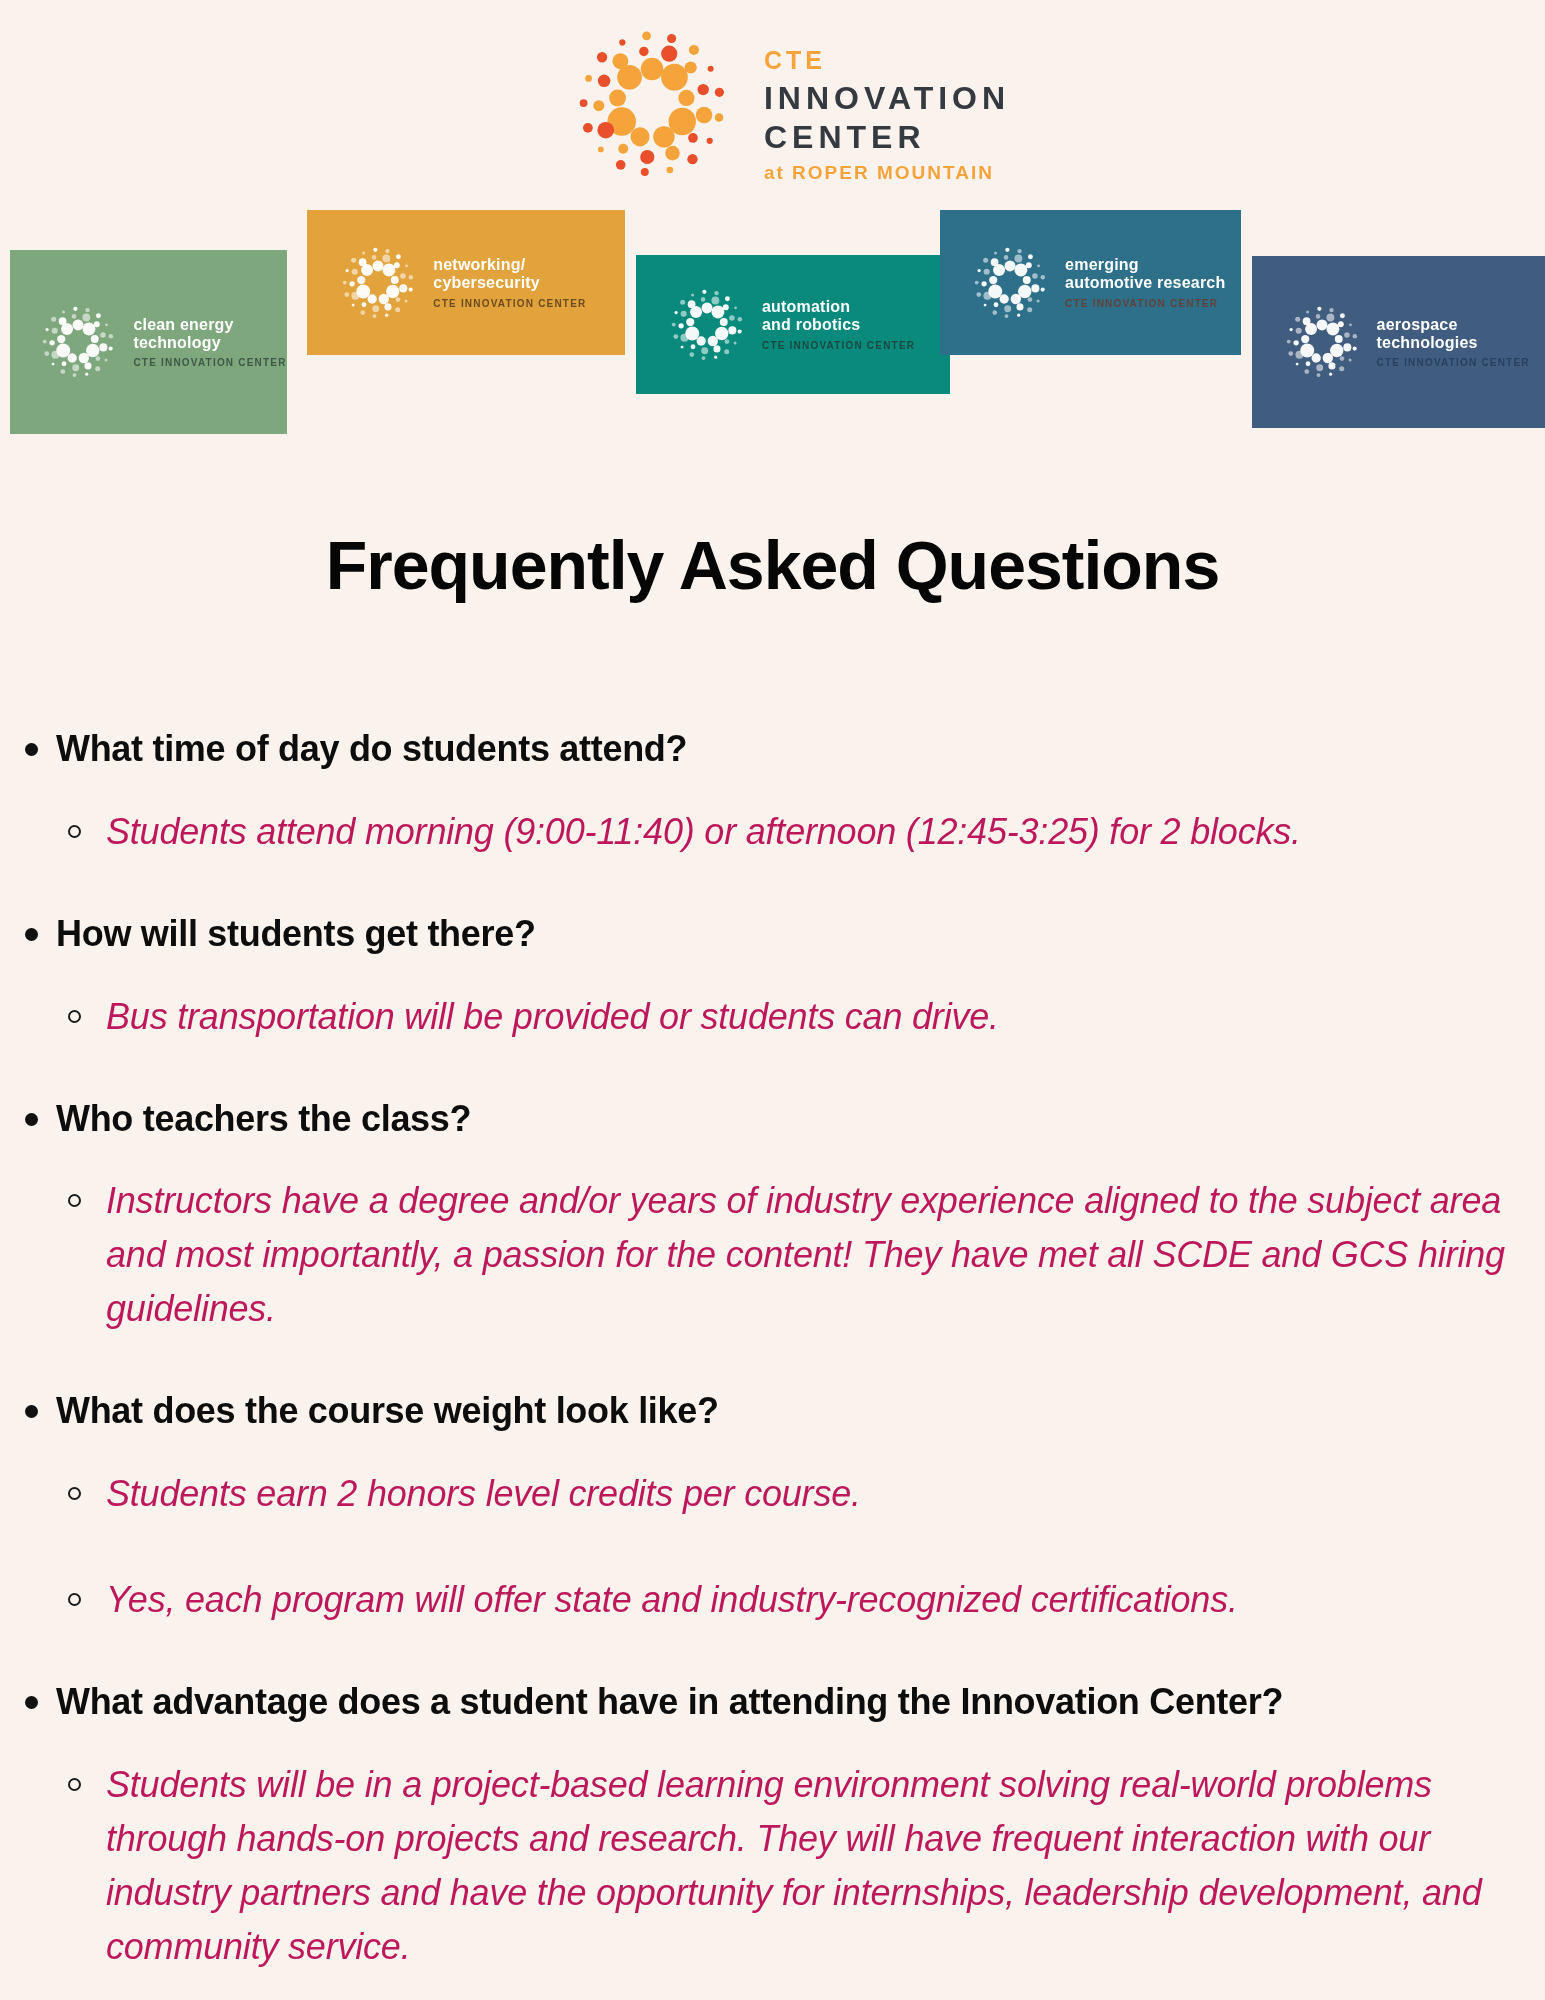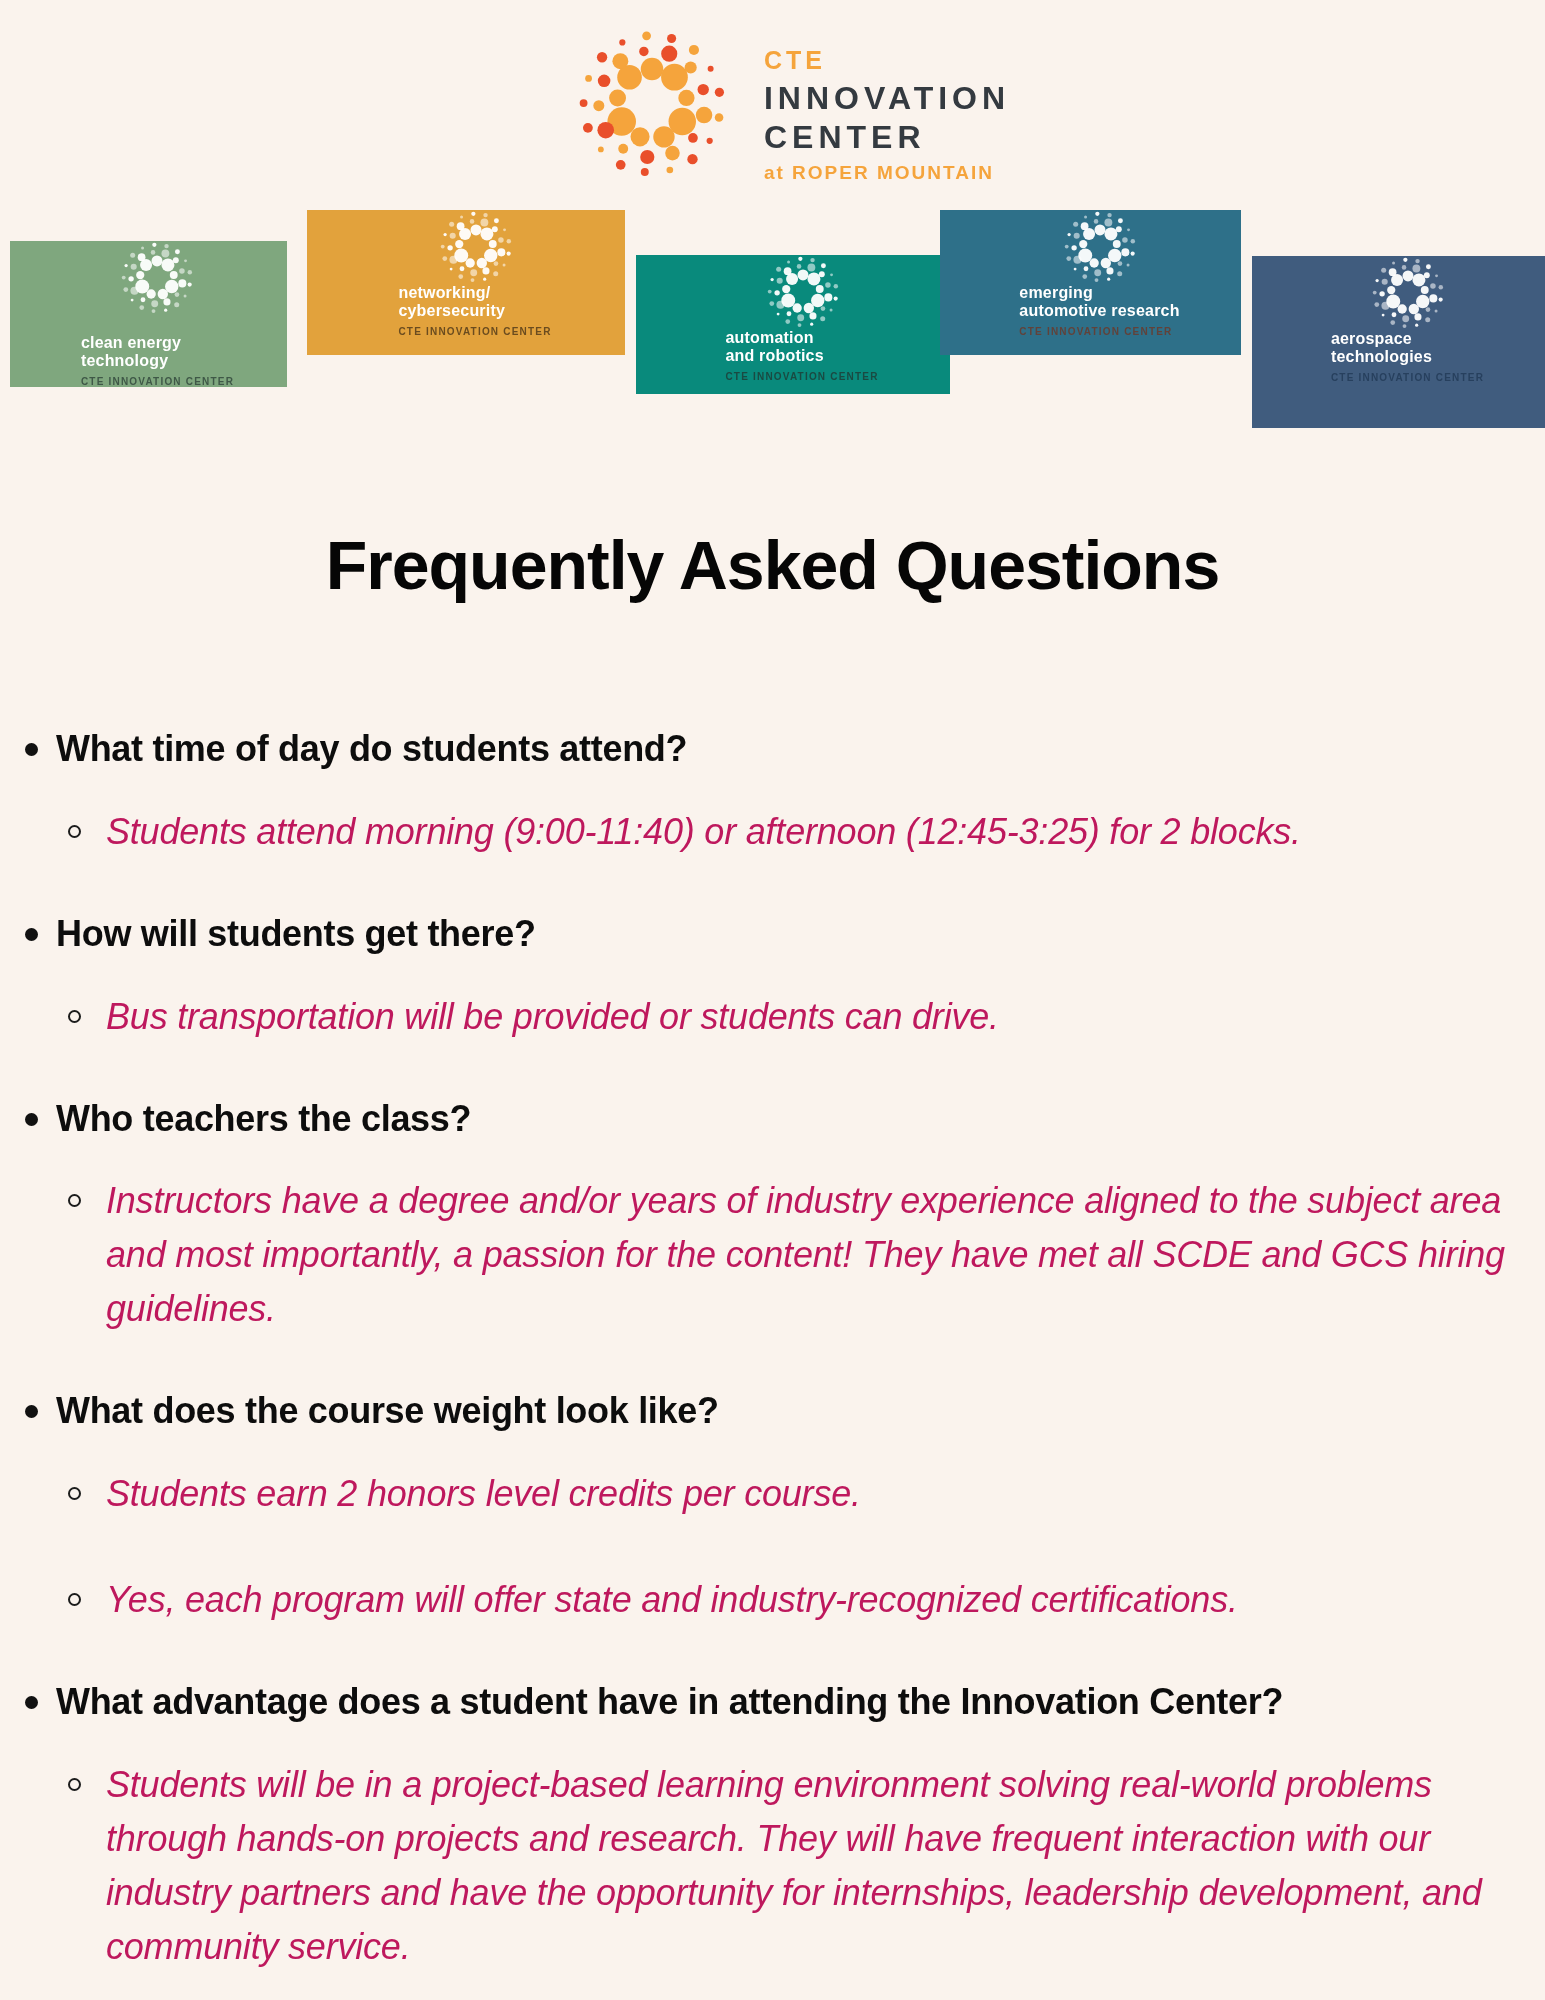--- a/index.html
+++ b/index.html
@@ -29,23 +29,23 @@
   }
   .logo-tagline {
     color: var(--brand_orange); font-weight:700; font-size:19px;
     letter-spacing:2px; margin-top:10px;
   }
 
   
   .cards { position:relative; height:232px; margin-top:12px; }
   .card {
     position:absolute; display:flex; align-items:center;
-    padding:0 14px; box-sizing:border-box;flex-direction:column;
-  }
-  .card.idx-0 { left:10px;   top:31px; width:277px; height:146px;justify-content:space-between; }
+    padding:0 14px; box-sizing:border-box;
+  }
+  .card.idx-0 { left:10px;   top:40px; width:277px; height:184px;justify-content:space-between; }
   .card.idx-1 { left:307px;  top:0;    width:318px; height:145px; }
   .card.idx-2 { left:636px;  top:45px; width:314px; height:139px; }
   .card.idx-3 { left:940px;  top:0;    width:301px; height:145px; }
   .card.idx-4 { left:1252px; top:46px; width:293px; height:172px; }
   .card .dot-ring { width:74px; height:74px; flex:0 0 74px; margin-left:7%; }
   .card-text { margin-left:18px; }
   .card-title {
     color:#ffffff; font-weight:700; font-size:16px; line-height:1.12;
     letter-spacing:0.2px;
   }

